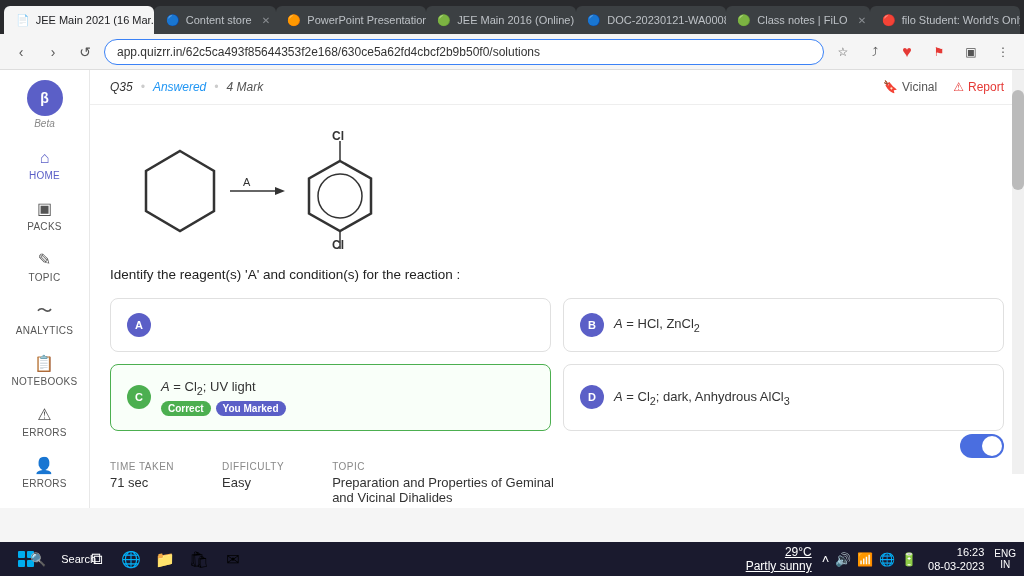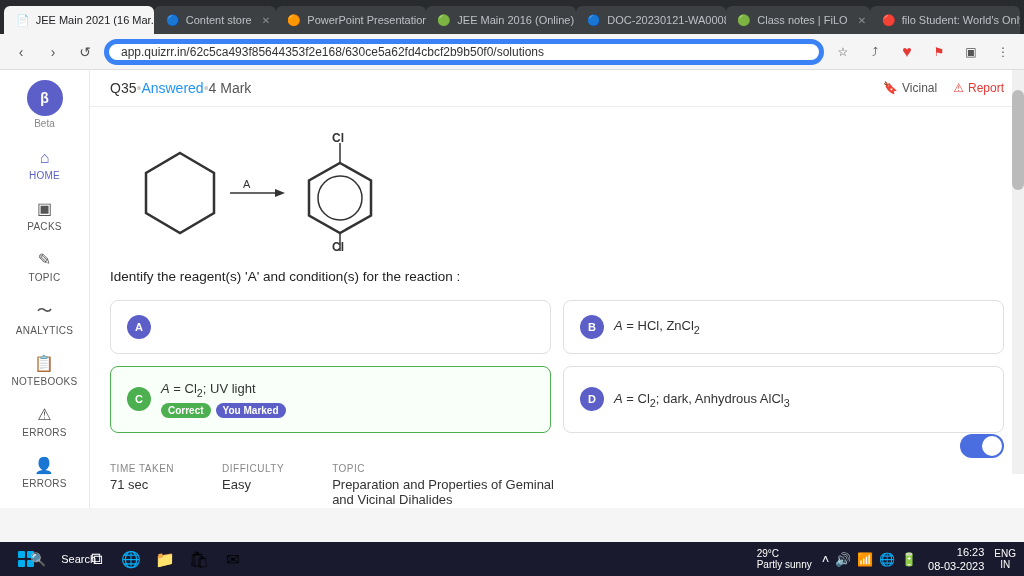--- a/index.html
+++ b/index.html
@@ -45,21 +45,21 @@
     }
     .nav-btn {
       width: 26px; height: 26px;
       background: none; border: none; cursor: pointer;
       color: #555; font-size: 14px; border-radius: 50%;
       display: flex; align-items: center; justify-content: center;
     }
     .address-input {
       flex: 1;
       height: 26px;
-      border: 5px solid #3b82f6;
+      border: 1px solid #3b82f6;
       border-radius: 13px;
       padding: 0 12px;
       font-size: 12px;
       background: white;
       color: #333;
     }
     .browser-action-btn {
       width: 26px; height: 26px;
       background: none; border: none; cursor: pointer;
       color: #555; font-size: 12px; border-radius: 50%;
@@ -88,21 +88,21 @@
       text-align: center;
     }
     .sidebar-logo-icon {
       width: 36px; height: 36px;
       background: #5b5fc7;
       border-radius: 50%;
       display: flex; align-items: center; justify-content: center;
       color: white; font-size: 14px; font-weight: bold;
       margin: 0 auto 2px;
     }
-    .sidebar-logo-text { font-size: 10px; color: #888; }
+    .sidebar-logo-text { font-size: 10px; color: #888; font-style: italic; }
     .sidebar-item {
       width: 80px;
       display: flex;
       flex-direction: column;
       align-items: center;
       padding: 6px 4px;
       border-radius: 8px;
       cursor: pointer;
       color: #555;
       gap: 3px;
@@ -122,22 +122,24 @@
     .question-header {
       display: flex;
       align-items: center;
       justify-content: space-between;
       padding: 10px 20px;
       border-bottom: 1px solid #eee;
     }
     .question-meta {
       display: flex;
       align-items: center;
-      font-size: 14px;
+      gap: 8px;
+      font-size: 12px;
       color: #444;
+      font-style: italic;
     }
     .q-number { color: #333; }
     .answered-badge {
       color: #2196F3;
       font-weight: 500;
     }
     .mark-badge {
       color: #555;
     }
     .header-actions {
@@ -539,21 +541,21 @@
     </div>
     <div class="taskbar-icon">
       <span style="font-size:16px;">🛍</span>
     </div>
     <div class="taskbar-icon">
       <span style="font-size:16px;">✉</span>
     </div>
   </div>
 
   <div class="taskbar-right">
-    <div style="color:white; font-size:10px; white-space:pre-line; text-align:left;">29°C
+    <div style="color:white; font-size:12px; white-space:pre-line; text-align:right;text-decoration:underline;">29°C
 Partly sunny</div>
     <div style="display:flex; gap:6px; align-items:center; color:white; font-size:13px;">
       <span>˄</span>
       <span>🔊</span>
       <span>📶</span>
       <span>🌐</span>
       <span>🔋</span>
     </div>
     <div class="time-display" style="color:white;">
       <div>16:23</div>

